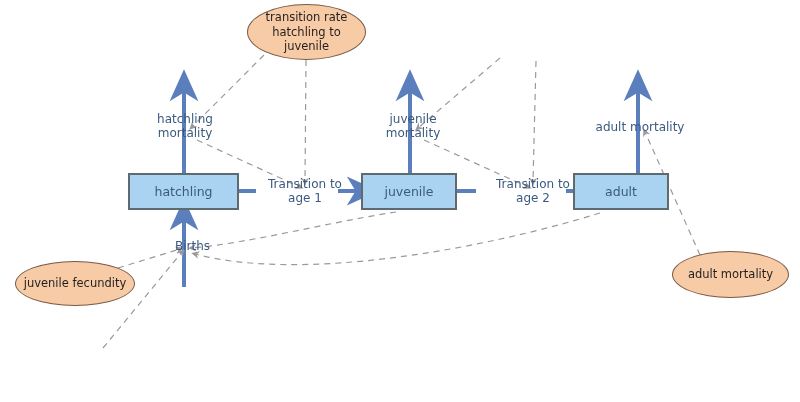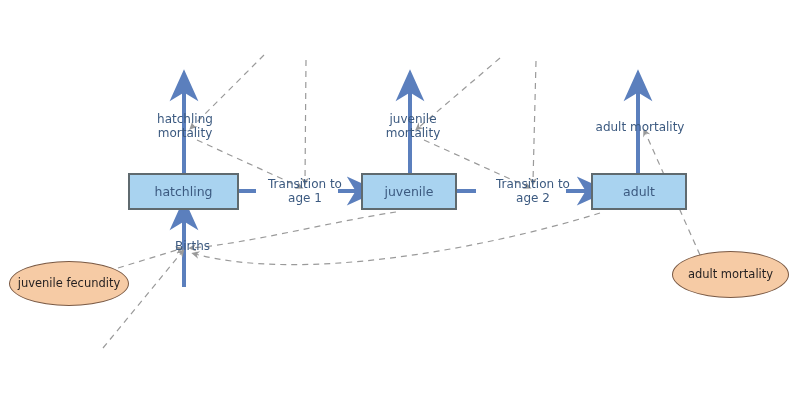--- a/index.html
+++ b/index.html
@@ -125,25 +125,28 @@
 
     </g>
   </svg>
 
   <div class="stock-box" style="left:128px; top:173px; width:111px; height:37px;">
     <span>hatchling</span>
   </div>
   <div class="stock-box" style="left:361px; top:173px; width:96px; height:37px;">
     <span>juvenile</span>
   </div>
-  <div class="stock-box" style="left:591px; top:173px; width:96px; height:37px;">
+  <div class="stock-box" style="left:573px; top:173px; width:96px; height:37px;">
     <span>adult</span>
   </div>
 
-  <div class="cloud-ellipse" style="left:9px; top:261px; width:120px; height:45px;">
+  <div class="cloud-ellipse" style="left:247px; top:4px; width:119px; height:56px;">
+    <span>transition rate hatchling to juvenile</span>
+  </div>
+  <div class="cloud-ellipse" style="left:15px; top:261px; width:120px; height:45px;">
     <span>juvenile fecundity</span>
   </div>
   <div class="cloud-ellipse" style="left:672px; top:251px; width:117px; height:47px;">
     <span>adult mortality</span>
   </div>
 
   <div class="flow-label" style="left:143px; top:112px; width:84px;">hatchling
 mortality</div>
   <div class="flow-label" style="left:376px; top:112px; width:74px;">juvenile
 mortality</div>

